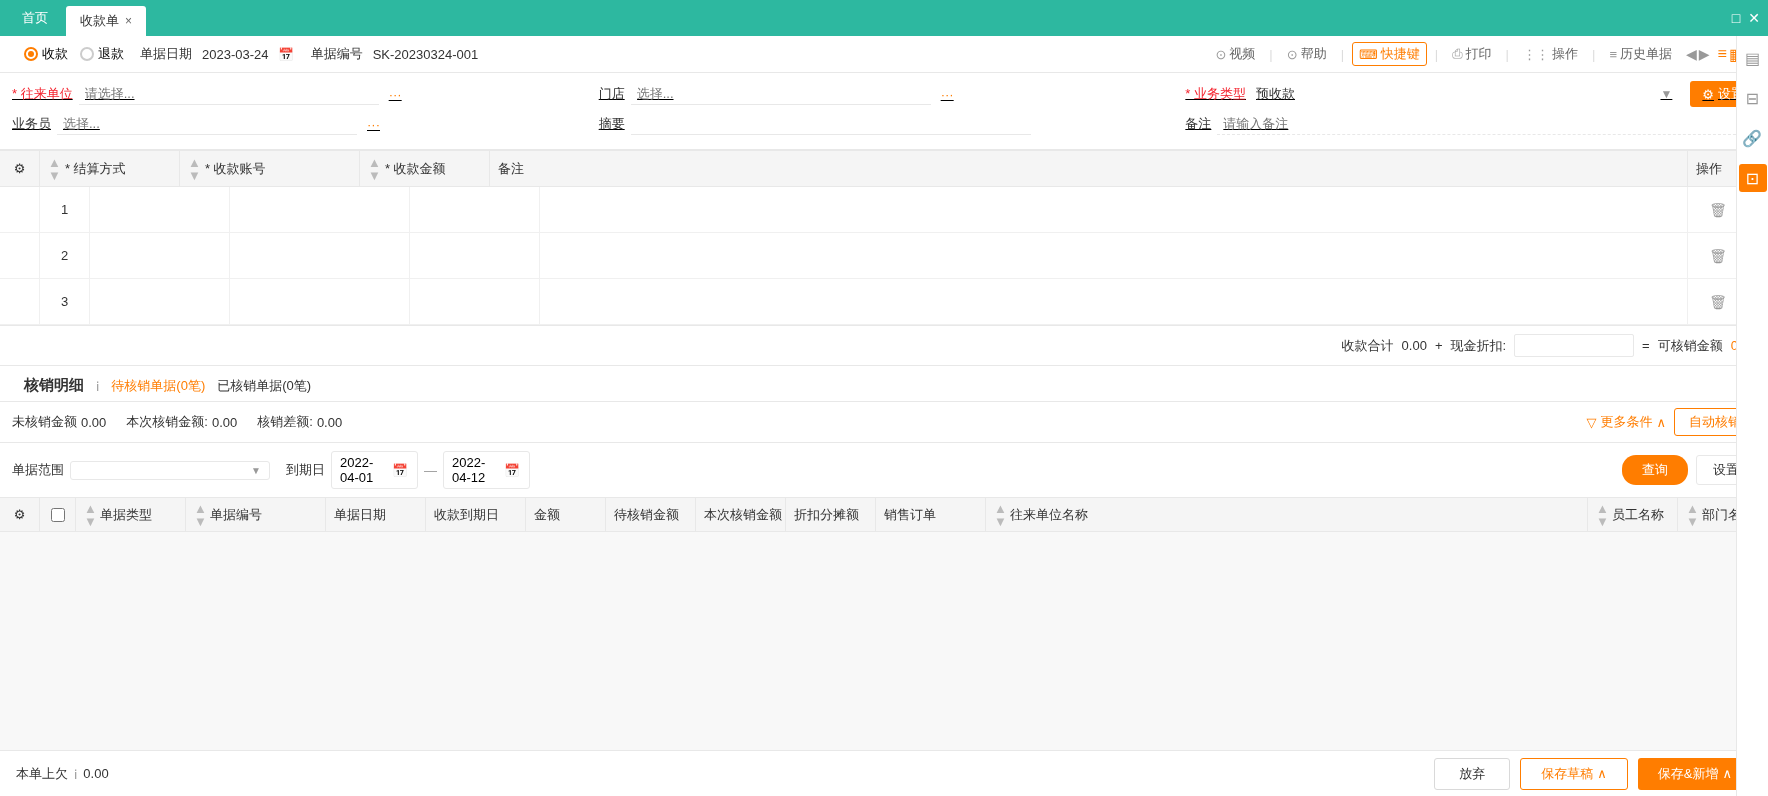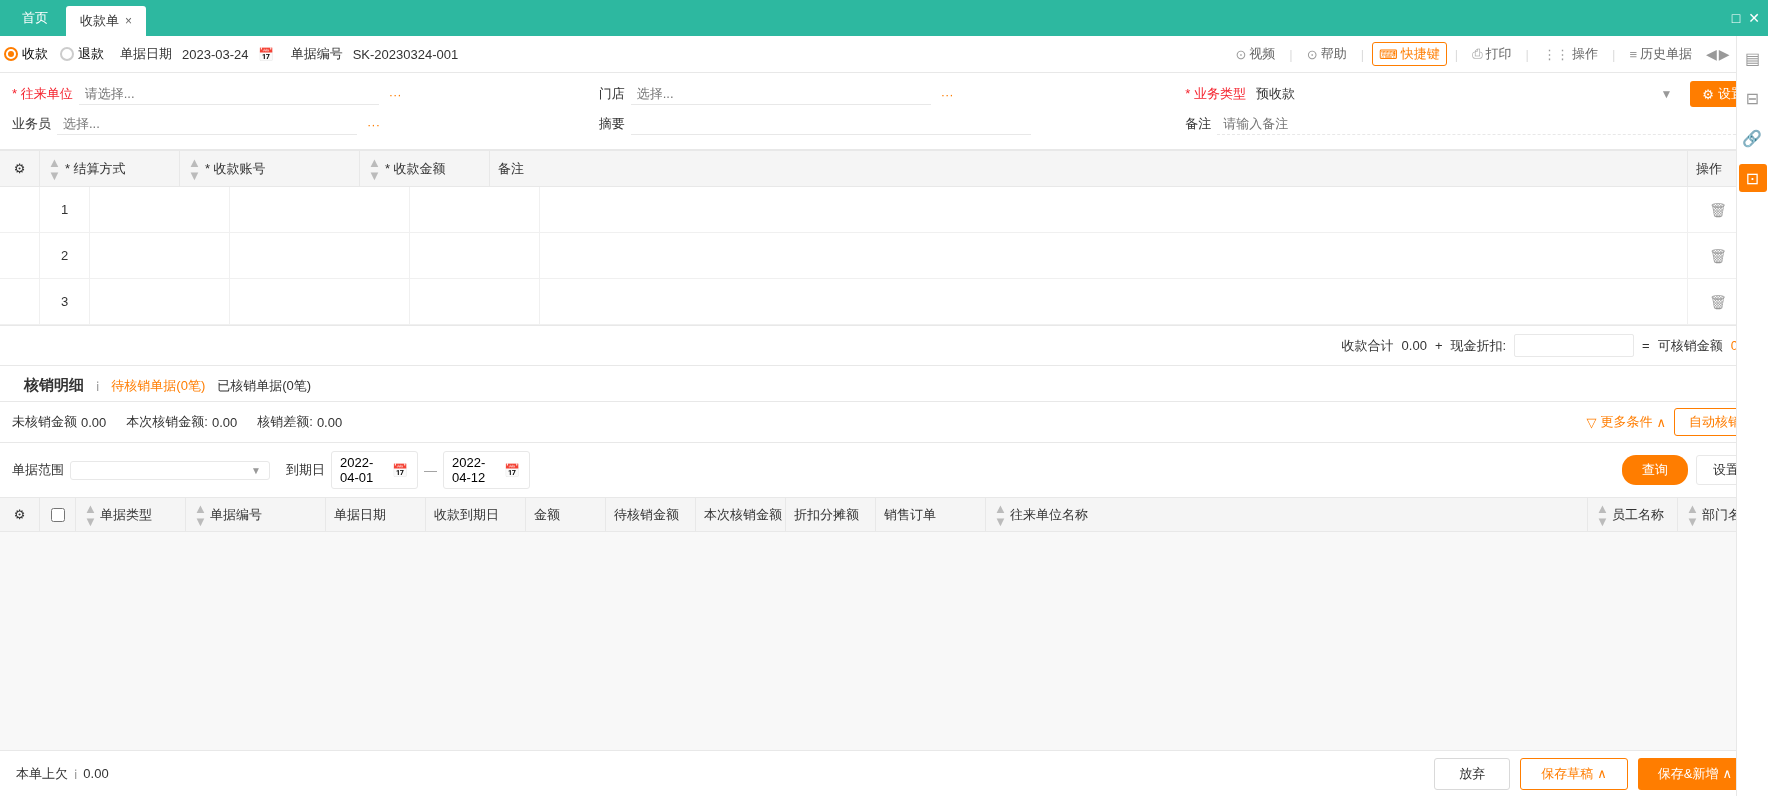--- a/index.html
+++ b/index.html
@@ -43,21 +43,21 @@
       height: calc(796px - 36px);
       display: flex;
       flex-direction: column;
       overflow: hidden;
     }
 
     
     .form-toolbar {
       display: flex;
       align-items: center;
-      padding: 6px 4px;
+      padding: 6px 24px;
       border-bottom: 1px solid #e8e8e8;
       background: #fff;
       gap: 16px;
     }
     .radio-group { display: flex; align-items: center; gap: 12px; }
     .radio-item { display: flex; align-items: center; gap: 4px; cursor: pointer; }
     .radio-circle {
       width: 14px; height: 14px; border-radius: 50%; border: 2px solid #ccc;
       display: flex; align-items: center; justify-content: center;
     }
@@ -79,21 +79,21 @@
     .nav-arrow { cursor: pointer; color: #999; font-size: 14px; }
     .view-icons { display: flex; gap: 2px; }
     .view-icon { cursor: pointer; color: #ff7d00; font-size: 16px; }
 
     
     .form-fields {
       padding: 8px 12px;
       border-bottom: 1px solid #e8e8e8;
       background: #fff;
     }
-    .form-row { display: flex; align-items: center; gap: 0; margin-bottom: 6px; }
+    .form-row { display: flex; align-items: center; gap: 0; margin-bottom: 6px; text-decoration: underline; }
     .field-group {
       display: flex; align-items: center; gap: 6px; flex: 1;
     }
     .field-label { color: #f5222d; white-space: nowrap; }
     .field-label-normal { color: #333; white-space: nowrap; }
     .field-input {
       border: none; border-bottom: 1px solid #e8e8e8; outline: none;
       padding: 3px 6px; color: #999; flex: 1; min-width: 0;
       background: transparent;
     }

